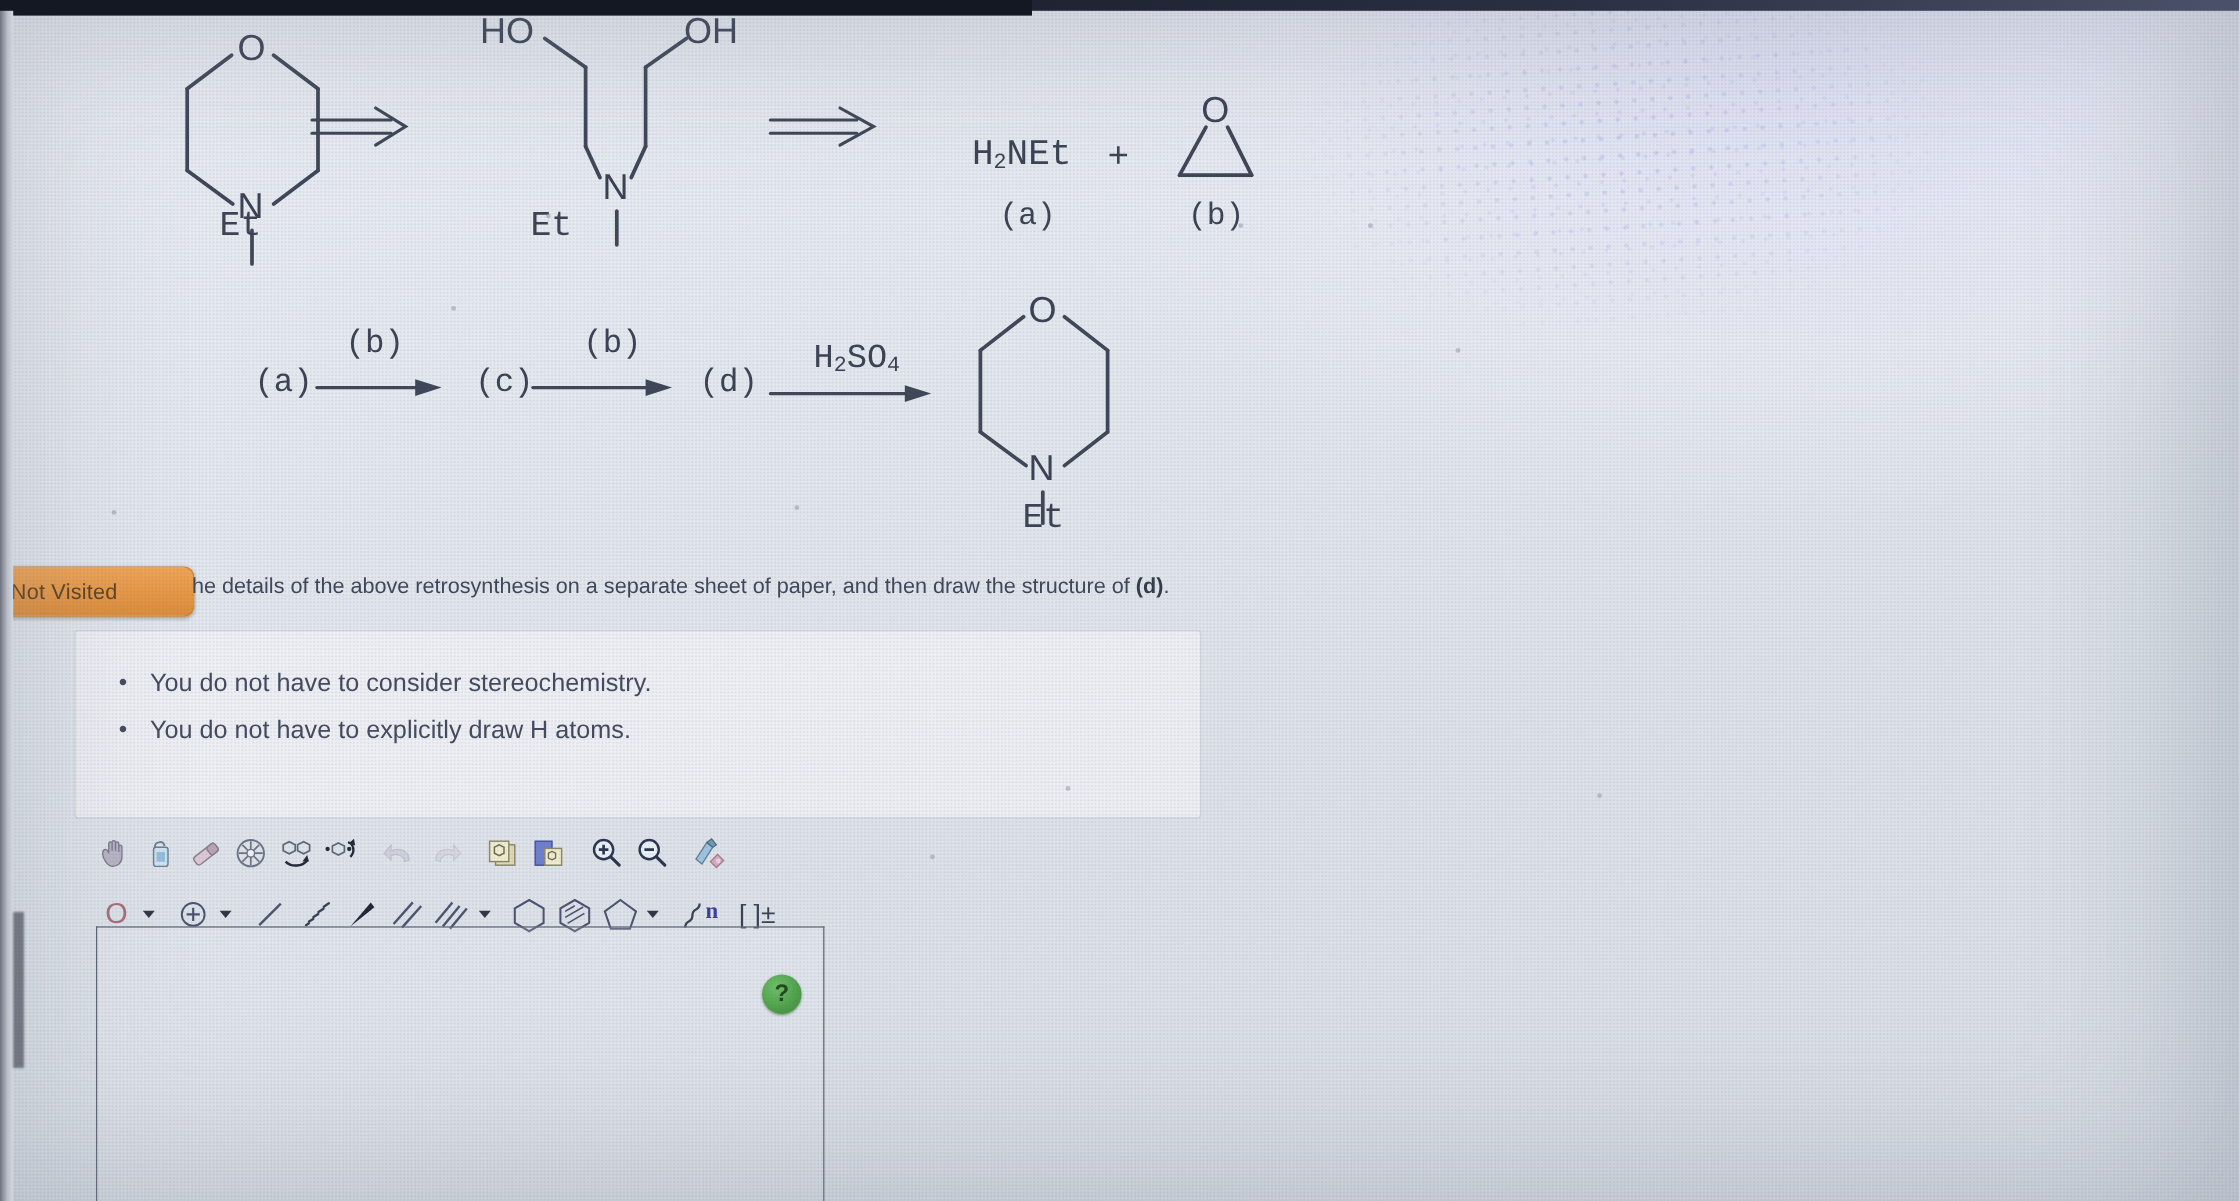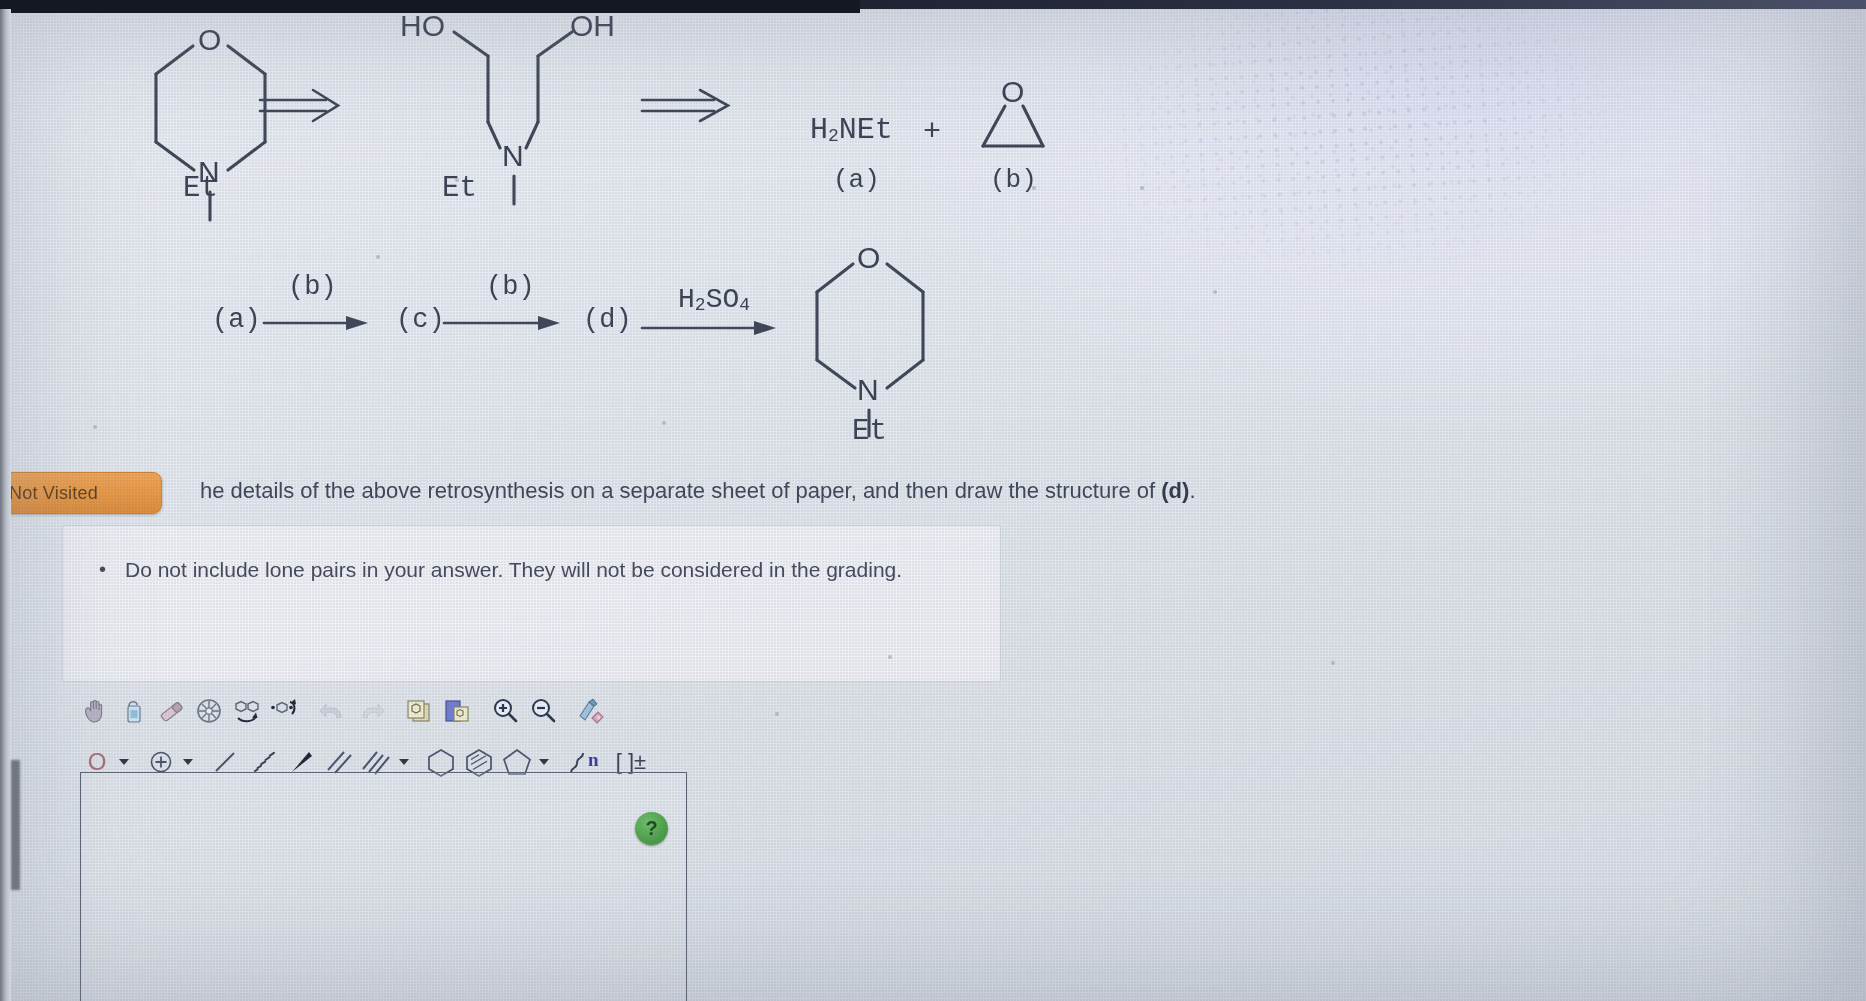--- a/index.html
+++ b/index.html
@@ -58,21 +58,21 @@
     background:linear-gradient(180deg,#f0a556 0%,#e79845 55%,#dd8d3c 100%);
     border:1px solid #cf8236;border-radius:0 9px 9px 0;
     color:#5d4322;font-size:18px;line-height:40px;text-align:left;
     box-shadow:0 1px 3px rgba(80,60,30,.35);
     letter-spacing:.2px;
   }
 
   
   #instruction{
     position:absolute;left:160px;top:478px;width:1060px;
-    font-size:22px;color:#40465a;white-space:nowrap;margin-left:40px;
+    font-size:18px;color:#40465a;white-space:nowrap;
   }
   #instruction b{font-weight:bold;color:#333a4c;}
 
   
   #bullet-panel{
     position:absolute;left:62px;top:525px;width:937px;height:155px;
     background:rgba(247,248,251,.55);
     border:1px solid rgba(186,192,204,.55);
     border-radius:3px;
   }
@@ -231,21 +231,22 @@
   <div class="lbl" style="left:852px;top:415px;font-size:29px;">Et</div>
 
   <div id="not-visited">Not Visited</div>
 
   <div id="instruction">
     <span>he details of the above retrosynthesis on a separate sheet of paper, and then draw the structure of </span><b>(d)</b><span>.</span>
   </div>
 
   <div id="bullet-panel">
     <ul id="bullet-list">
-      <li>Do not include lone pairs in your answer. They will not be considered in the grading.</li>
+      <li>You do not have to consider stereochemistry.</li>
+      <li>You do not have to explicitly draw H atoms.</li>
     </ul>
   </div>
 
   <div id="toolbar-row1">
 
     <div class="tb" title="Pan">
       <svg width="30" height="30" viewBox="0 0 30 30">
         <path d="M8,22 C5,18 5,13 7,12 C8.6,11.2 10,13 10.6,15 L10.6,7 C10.6,5 13.4,5 13.4,7 L13.4,13 L13.4,6 C13.4,4 16.2,4 16.2,6 L16.2,13 L16.2,7 C16.2,5 19,5 19,7 L19,14 L19,9.5 C19,7.8 21.6,7.8 21.6,9.5 L21.6,18 C21.6,23 18,26 14,26 C11,26 9.4,24 8,22 Z" fill="#b9b4c4" stroke="#7c7790" stroke-width="1.1"></path>
       </svg>
     </div>

